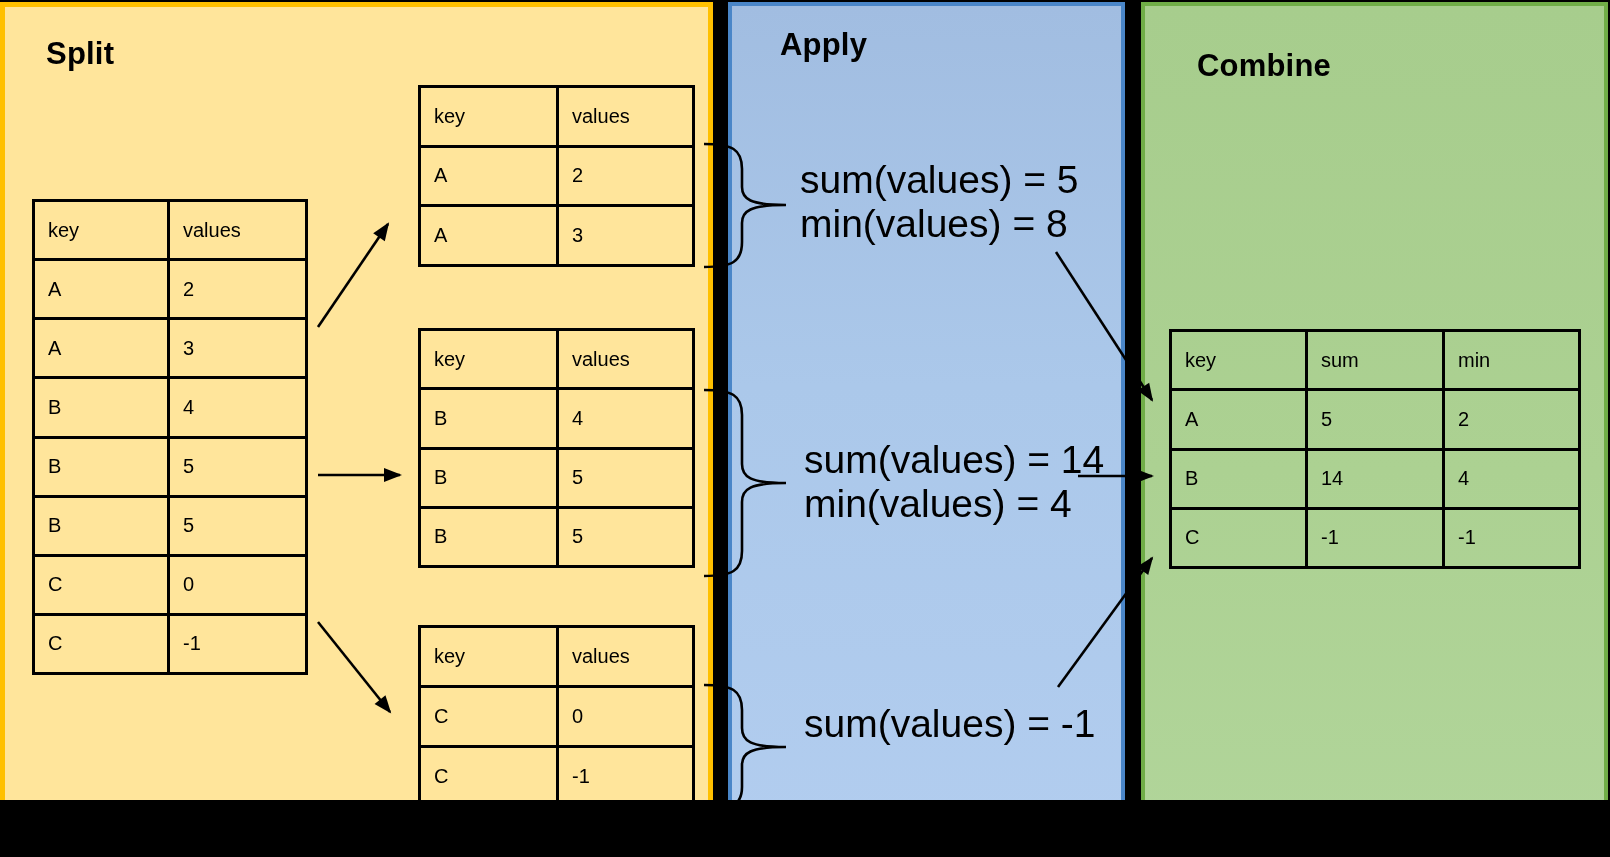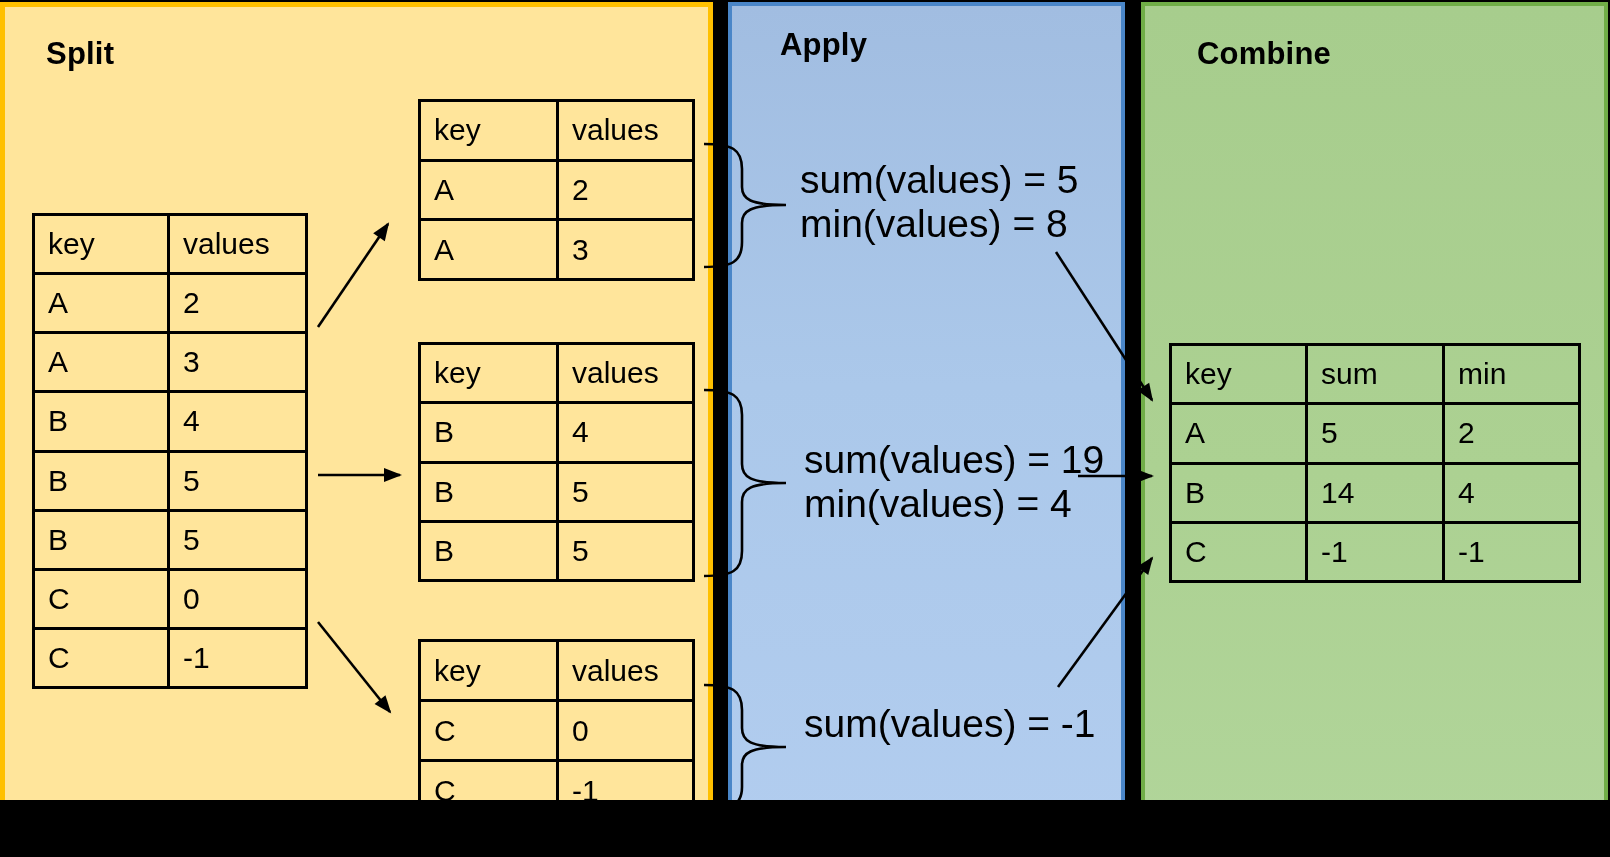--- a/index.html
+++ b/index.html
@@ -14,21 +14,21 @@
   .panel { position:absolute; top:2px; height:853px; box-sizing:border-box; }
   .panel-split   { left:0px;    width:713px; background:#FFE59B; border:5px solid #FFC000; }
   .panel-apply   { left:728px;  width:397px; background:linear-gradient(180deg,#A1BDE1 0%,#ABC8EA 45%,#B2CDEF 100%); border:4px solid #4A86C8; }
   .panel-combine { left:1141px; width:467px; background:linear-gradient(180deg,#A7CD8D 0%,#ACD192 55%,#B1D59A 100%); border:4px solid #70AD47; }
   .panel-title {
     position:absolute; font-size:31px; font-weight:bold; letter-spacing:0.2px;
     white-space:nowrap; z-index:3;
   }
   table.tbl {
     position:absolute; border-collapse:collapse; table-layout:fixed;
-    z-index:2; font-size:30px;margin-top:14px;
+    z-index:2; font-size:20px;
   }
   table.tbl td {
     border:3px solid #000; padding:0 0 0 13px; vertical-align:middle;
     overflow:hidden; white-space:nowrap;
   }
   .apply-block {
     position:absolute; z-index:3; font-size:39px; line-height:44px; white-space:nowrap;
   }
   #overlay { position:absolute; left:0; top:0; z-index:4; pointer-events:none; }
 </style>
@@ -36,21 +36,21 @@
 <body>
 
 <div id="stage">
 
   <div class="panel panel-split"></div>
   <div class="panel panel-apply"></div>
   <div class="panel panel-combine"></div>
 
   <div class="panel-title" style="left:46px; top:36px;">Split</div>
   <div class="panel-title" style="left:780px; top:27px;">Apply</div>
-  <div class="panel-title" style="left:1197px; top:36px;">Combine</div>
+  <div class="panel-title" style="left:1197px; top:48px;">Combine</div>
 
   <table class="tbl" style="left:32px; top:199px; width:273px; height:476px;">
     <colgroup>
         <col style="width:135px">
         <col style="width:138px">
       </colgroup>
     <tbody>
         <tr>
       <td>key</td>
       <td>values</td>
@@ -151,21 +151,21 @@
       <td>-1</td>
     </tr>
   </tbody>
     </table>
 
   <div class="apply-block" style="left:800px; top:158px;">
     <div>sum(values) = 5</div>
     <div>min(values) = 8</div>
   </div>
   <div class="apply-block" style="left:804px; top:438px;">
-    <div>sum(values) = 19</div>
+    <div>sum(values) = 14</div>
     <div>min(values) = 4</div>
   </div>
   <div class="apply-block" style="left:804px; top:702px;">
     <div>sum(values) = -1</div>
   </div>
 
   <table class="tbl" style="left:1169px; top:329px; width:409px; height:240px;">
     <colgroup>
         <col style="width:136px">
         <col style="width:137px">

